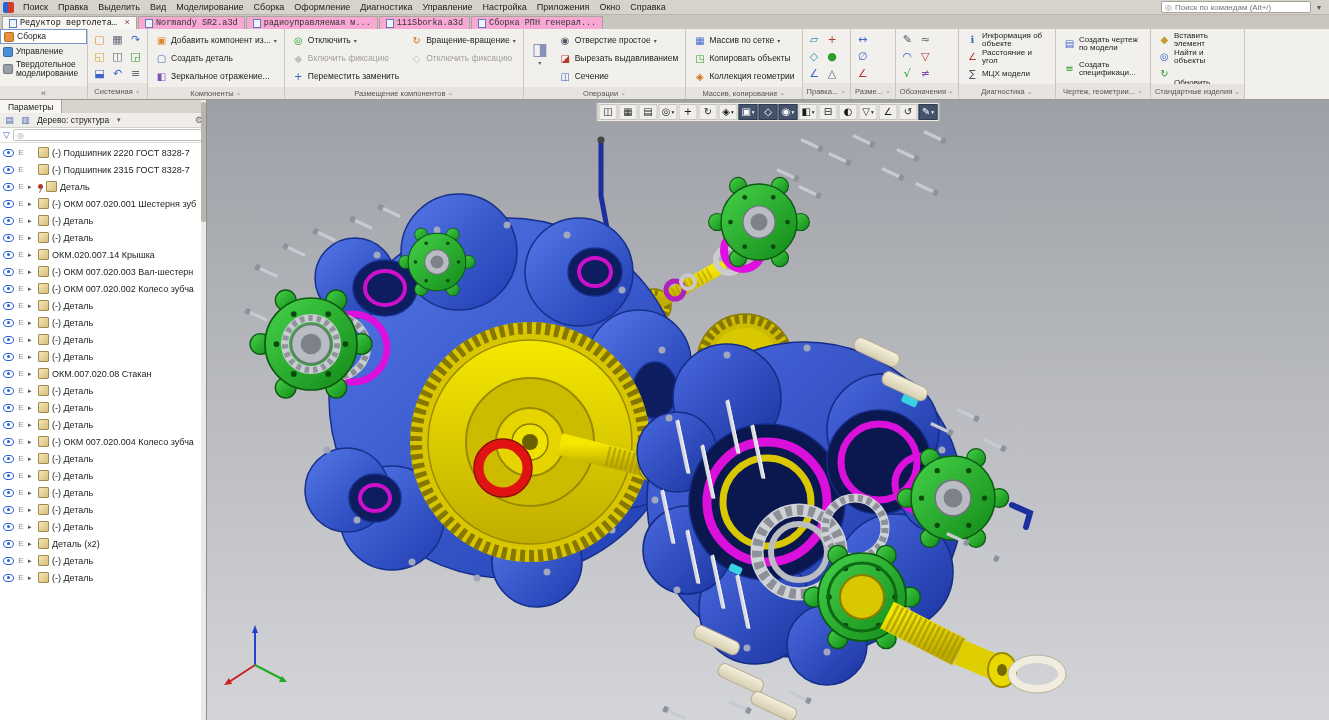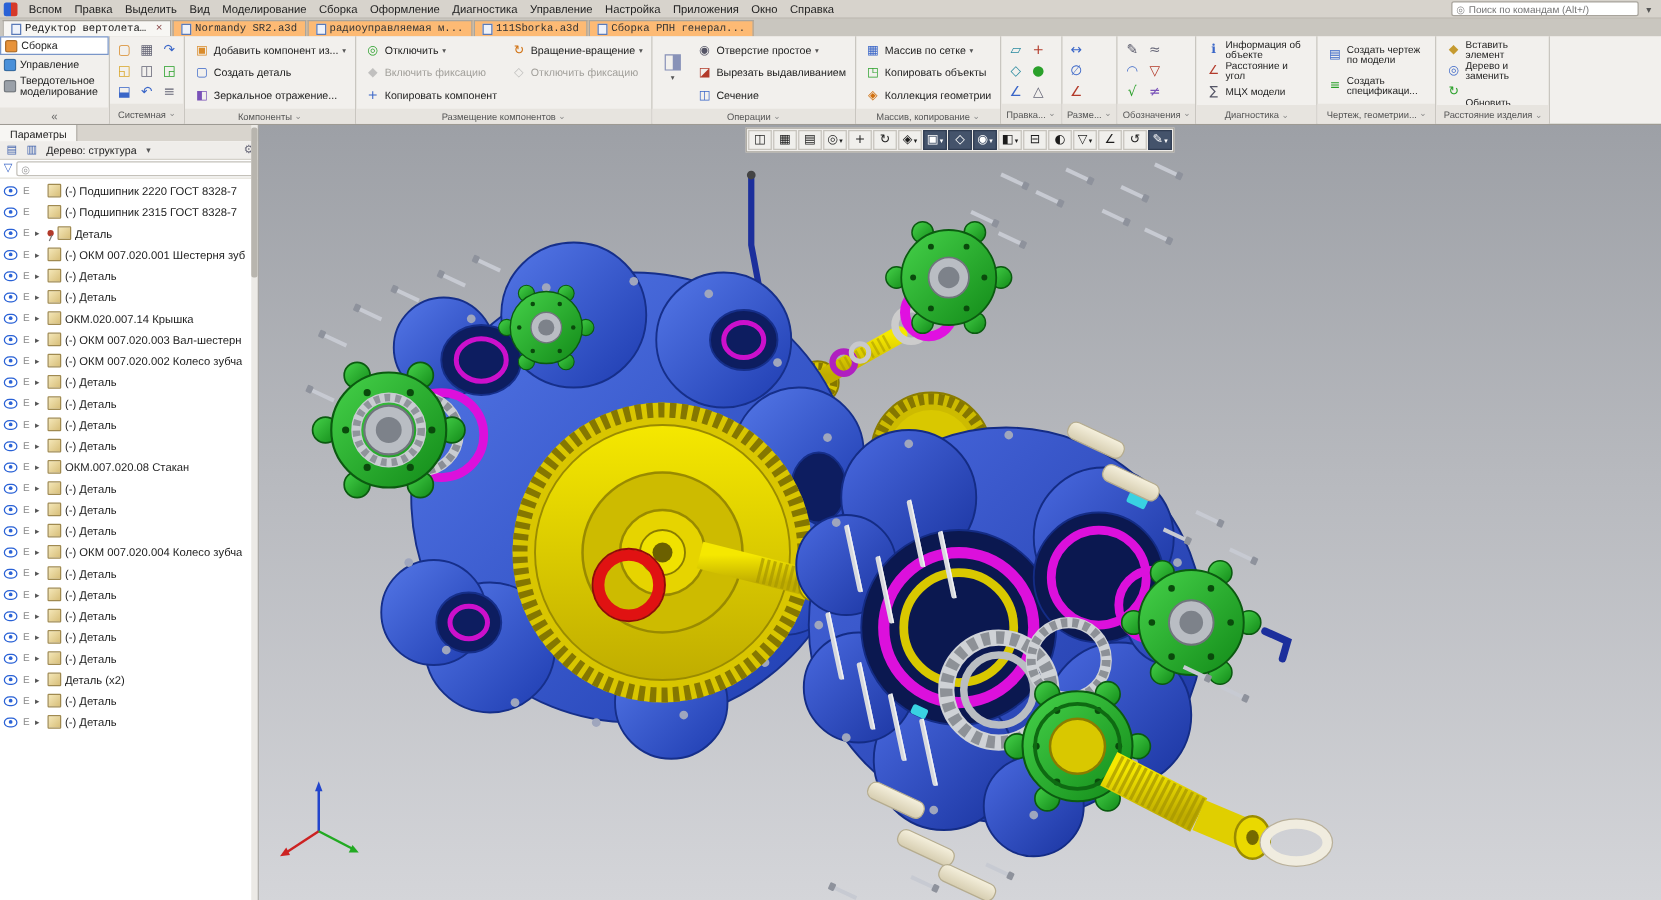--- a/index.html
+++ b/index.html
@@ -11,21 +11,21 @@
 .applogo{width:11px;height:11px;margin-right:3px;background:
  linear-gradient(90deg,#2a62d6 50%,#d63a2a 50%);border-radius:2px;flex:none;}
 .menu-items{display:flex;align-items:center;}
 .menu-item{padding:1px 5px;font-size:9px;color:#222;cursor:default;}
 .searchbox{margin-left:auto;width:150px;height:12px;background:#fff;border:1px solid #a8a49c;border-radius:2px;display:flex;align-items:center;padding:0 3px;gap:3px;}
 .searchbox .mag{color:#888;font-size:8px;font-family:"DejaVu Sans",sans-serif;}
 .searchbox input{border:none;outline:none;flex:1;font-size:8px;font-family:"Liberation Sans",sans-serif;color:#333;background:transparent;}
 .mb-extra{width:14px;text-align:center;color:#555;font-size:8px;}
 
 .tabbar{height:14px;background:#c9c6bf;display:flex;align-items:flex-end;padding-left:2px;}
-.tab{height:13px;display:flex;align-items:center;gap:3px;padding:0 6px;font-size:8.5px;color:#333;background:#fdba74;border:1px solid #a9a59d;border-bottom:none;margin-right:1px;max-width:135px;}
+.tab{height:13px;display:flex;align-items:center;gap:3px;padding:0 6px;font-size:8.5px;color:#333;background:#f9a8d4;border:1px solid #a9a59d;border-bottom:none;margin-right:1px;max-width:135px;}
 .tab.active{background:#f7f6f3;color:#111;}
 .tab-ico{width:8px;height:9px;background:#eef2fa;border:1px solid #5a7ab8;flex:none;}
 .tab-label{white-space:nowrap;overflow:hidden;text-overflow:ellipsis;}
 .tab-x{color:#884444;font-size:9px;margin-left:2px;cursor:default;}
 
 .ribbon{height:71px;background:#f2f0ed;border-bottom:1px solid #9d9a93;display:flex;align-items:stretch;}
 .rmodes{width:88px;border-right:1px solid #c9c6c0;display:flex;flex-direction:column;}
 .rmode{display:flex;align-items:center;gap:3px;padding:1px 3px;font-size:8.5px;min-height:15px;line-height:9px;}
 .rmode.active{background:#fff;border:1px solid #7a96c8;}
 .rmode-ico{width:10px;height:10px;border-radius:2px;flex:none;border:1px solid rgba(0,0,0,.25);}
@@ -82,21 +82,21 @@
 .model-svg{position:absolute;left:0;top:0;}
 </style>
 </head>
 <body>
 
 <div class="app">
 
   <div class="menubar">
     <span class="applogo"></span>
     <div class="menu-items">
-        <span class="menu-item">Вспом</span>
+        <span class="menu-item">Поиск</span>
         <span class="menu-item">Правка</span>
         <span class="menu-item">Выделить</span>
         <span class="menu-item">Вид</span>
         <span class="menu-item">Моделирование</span>
         <span class="menu-item">Сборка</span>
         <span class="menu-item">Оформление</span>
         <span class="menu-item">Диагностика</span>
         <span class="menu-item">Управление</span>
         <span class="menu-item">Настройка</span>
         <span class="menu-item">Приложения</span>
@@ -202,21 +202,21 @@
                 <span class="sicon" style="color: rgb(42, 160, 42);">◎</span>
                 <span class="slabel">Отключить</span>
                 <span class="caret">▾</span>
               </div>
               <div class="stack-btn disabled">
                 <span class="sicon" style="color: rgb(136, 136, 136);">◆</span>
                 <span class="slabel">Включить фиксацию</span>
               </div>
               <div class="stack-btn">
                 <span class="sicon" style="color: rgb(58, 102, 200);">+</span>
-                <span class="slabel">Копировать компонент</span>
+                <span class="slabel">Переместить заменить</span>
               </div>
               <div class="stack-btn">
                 <span class="sicon" style="color: rgb(208, 112, 16);">↻</span>
                 <span class="slabel">Вращение-вращение</span>
                 <span class="caret">▾</span>
               </div>
               <div class="stack-btn disabled">
                 <span class="sicon" style="color: rgb(136, 136, 136);">◇</span>
                 <span class="slabel">Отключить фиксацию</span>
               </div>
@@ -364,30 +364,30 @@
         </div>
         <div class="rgroup">
           <div class="rgroup-content wrap">
             <div class="gstack" style="grid-template-rows: repeat(3, 17px);">
               <div class="stack-btn">
                 <span class="sicon" style="color: rgb(197, 154, 47);">◆</span>
                 <span class="slabel" style="width: 60px;">Вставить элемент</span>
               </div>
               <div class="stack-btn">
                 <span class="sicon" style="color: rgb(58, 102, 200);">◎</span>
-                <span class="slabel" style="width: 60px;">Дерево и заменить</span>
+                <span class="slabel" style="width: 60px;">Найти и объекты</span>
               </div>
               <div class="stack-btn">
                 <span class="sicon" style="color: rgb(42, 160, 42);">↻</span>
                 <span class="slabel" style="width: 60px; margin-top: 26px;">Обновить ссылки...</span>
               </div>
             </div>
           </div>
           <div class="rgroup-label">
-            <span>Расстояние изделия</span>
+            <span>Стандартные изделия</span>
             <span class="glchev">⌄</span>
           </div>
         </div>
       </div>
   </div>
 
   <div class="main">
 
     <div class="left-panel">
       <div class="lp-tabrow">

